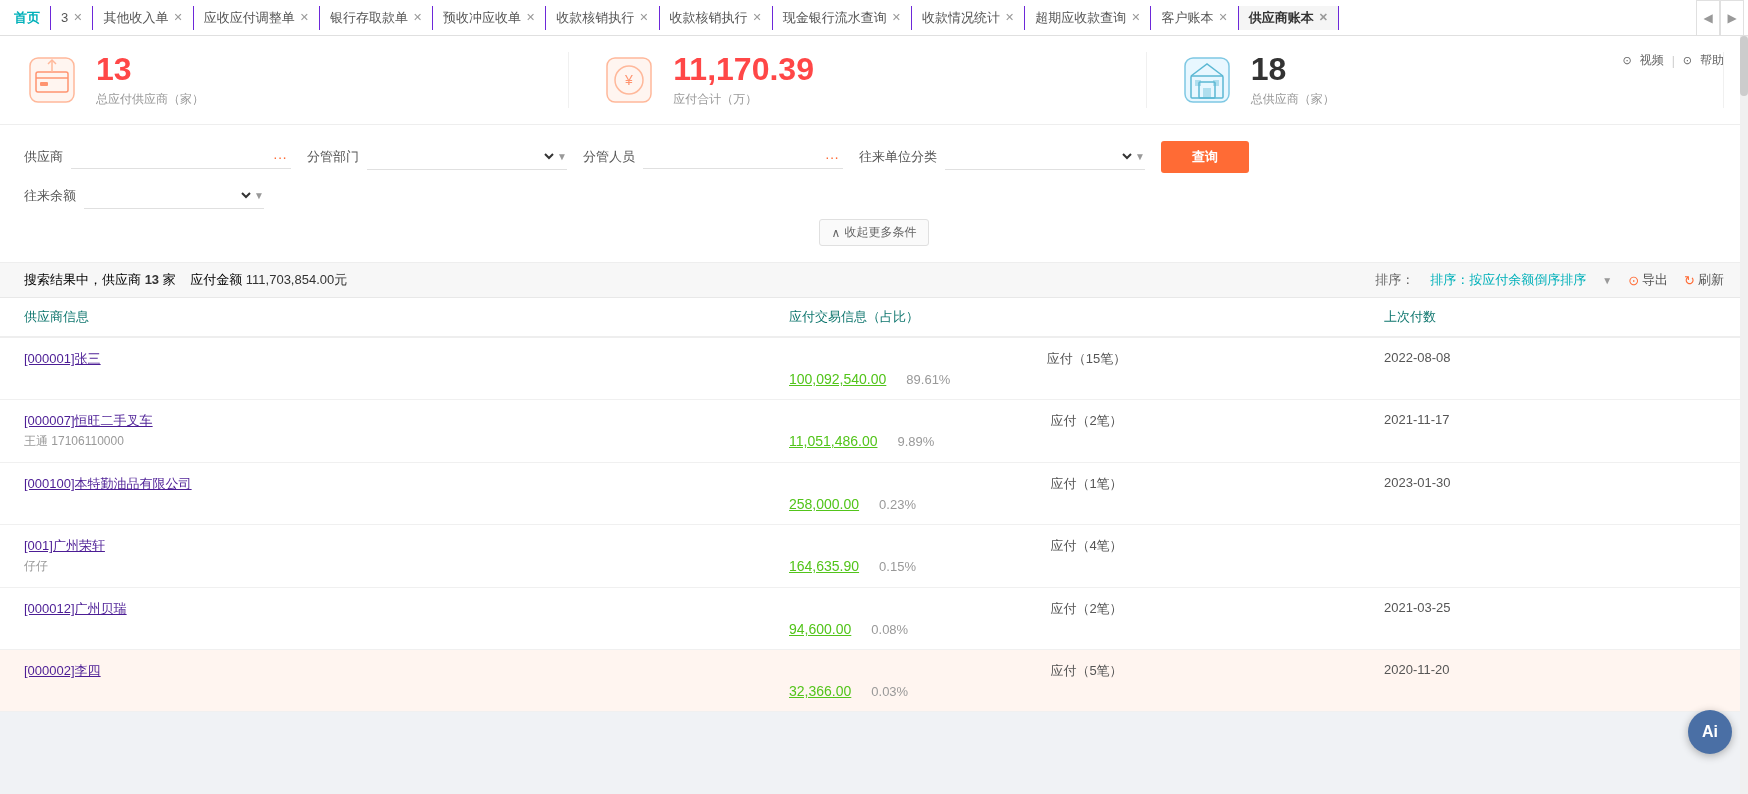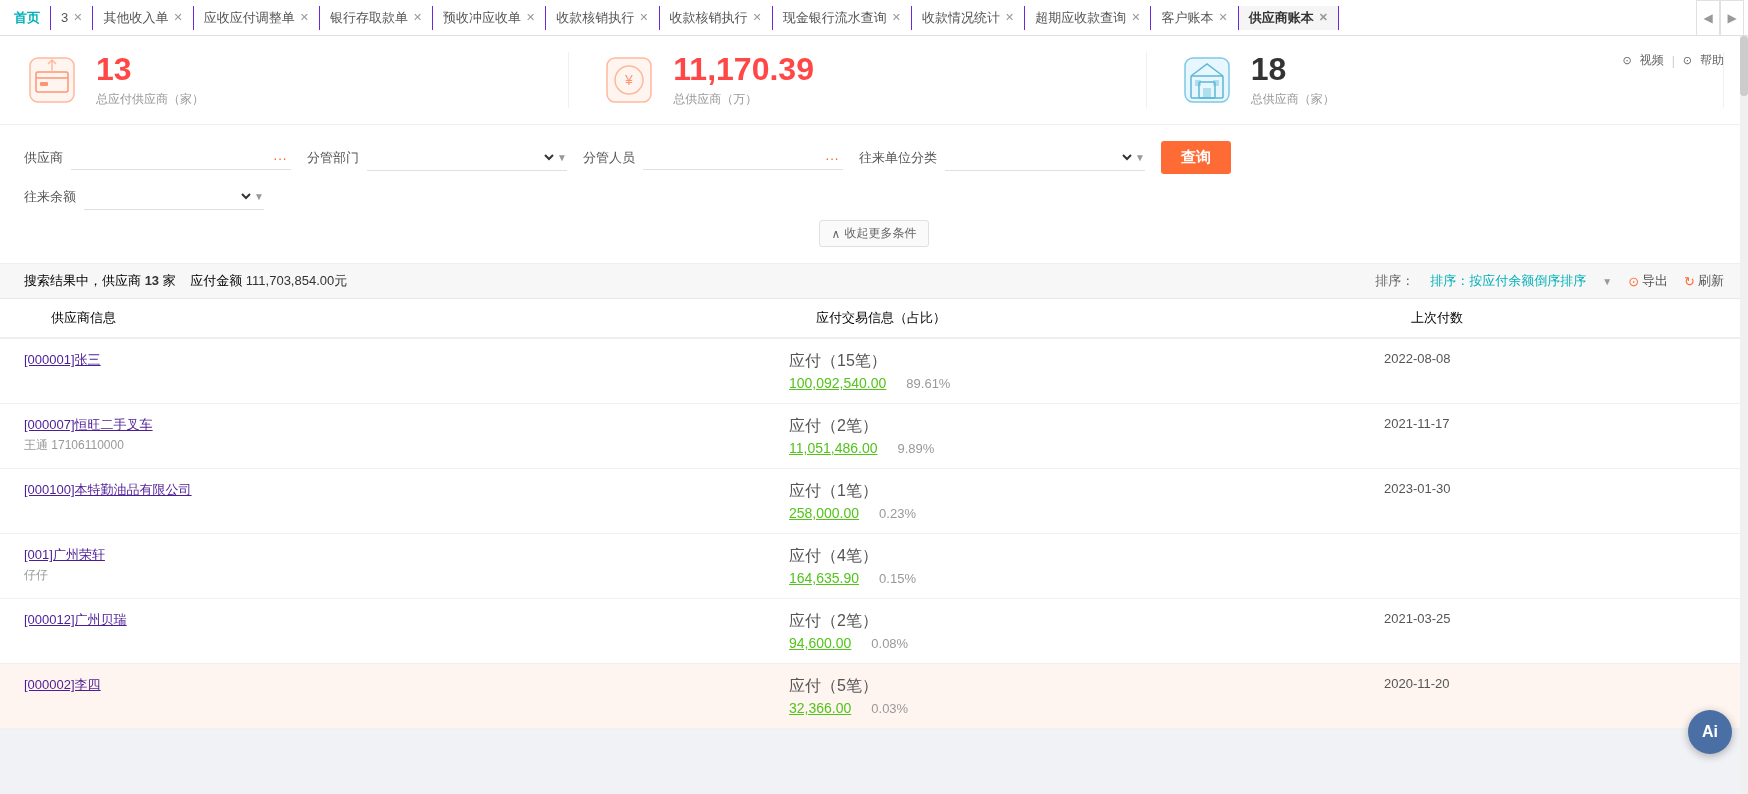--- a/index.html
+++ b/index.html
@@ -161,24 +161,24 @@
       border: 1px solid #e0e0e0;
       border-radius: 3px;
       background: #fafafa;
       margin: 4px auto 8px;
       width: fit-content;
     }
     .search-btn {
       background: #ff6b35;
       color: #fff;
       border: none;
-      padding: 7px 20px;
+      padding: 7px 31px;
       border-radius: 3px;
       cursor: pointer;
-      font-size: 15px;
+      font-size: 13px;
       font-weight: bold;
     }
 
     
     .results-bar {
       background: #f7f7f7;
       padding: 8px 24px;
       border-bottom: 1px solid #e8e8e8;
       display: flex;
       align-items: center;
@@ -200,41 +200,40 @@
     }
     .table-header {
       display: grid;
       grid-template-columns: 45% 35% 20%;
       padding: 10px 24px;
       border-bottom: 2px solid #eee;
       background: #fff;
     }
     .table-header-cell {
       font-size: 13px;
-      color: #000000;
+      color: #0f766e;
       font-weight: 500;
-      margin-left: 27px;
     }
     .table-row {
       display: grid;
       grid-template-columns: 45% 35% 20%;
       padding: 12px 24px;
       border-bottom: 1px solid #f0f0f0;
       background: #fff;
       align-items: start;
     }
     .table-row.highlighted { background: #fff5f0; }
     .supplier-link {
       color: #4c1d95;
       text-decoration: underline;
       cursor: pointer;
       font-size: 13px;
     }
     .supplier-sub { font-size: 12px; color: #999; margin-top: 3px; }
-    .txn-label { font-size: 16px; color: #555; }
+    .txn-label { font-size: 13px; color: #555; text-align: center; }
     .txn-amount { font-size: 14px; color: #52c41a; font-weight: 500; cursor: pointer; text-decoration: underline; }
     .txn-pct { font-size: 13px; color: #999; margin-left: 12px; }
     .txn-row { display: flex; align-items: baseline; gap: 8px; margin-top: 3px; }
     .last-pay { font-size: 13px; color: #555; }
     .scrollbar-track {
       position: fixed;
       right: 0;
       top: 36px;
       bottom: 0;
       width: 8px;
@@ -330,21 +329,21 @@
   <div class="stat-item">
     <div class="stat-icon">
       <svg viewBox="0 0 52 52" fill="none" xmlns="http://www.w3.org/2000/svg">
         <rect x="4" y="4" width="44" height="44" rx="8" fill="#fff5f0" stroke="#ffb89a" stroke-width="1.5"></rect>
         <circle cx="26" cy="26" r="14" fill="none" stroke="#ffb89a" stroke-width="1.5"></circle>
         <text x="26" y="31" text-anchor="middle" font-size="14" fill="#ff9470" font-family="Arial">¥</text>
       </svg>
     </div>
     <div class="stat-info">
       <div class="stat-number">11,170.39</div>
-      <div class="stat-label">总供应商（万）</div>
+      <div class="stat-label">应付合计（万）</div>
     </div>
   </div>
 
   <div class="stat-item">
     <div class="stat-icon">
       <svg viewBox="0 0 52 52" fill="none" xmlns="http://www.w3.org/2000/svg">
         <rect x="4" y="4" width="44" height="44" rx="8" fill="#e8f7ff" stroke="#7ec8e3" stroke-width="1.5"></rect>
         <rect x="10" y="22" width="32" height="22" rx="1" fill="none" stroke="#5bb8d4" stroke-width="1.5"></rect>
         <rect x="18" y="28" width="16" height="16" rx="1" fill="none" stroke="#5bb8d4" stroke-width="1.5"></rect>
         <path d="M10 22 L26 10 L42 22" stroke="#5bb8d4" stroke-width="1.5" fill="none"></path>

